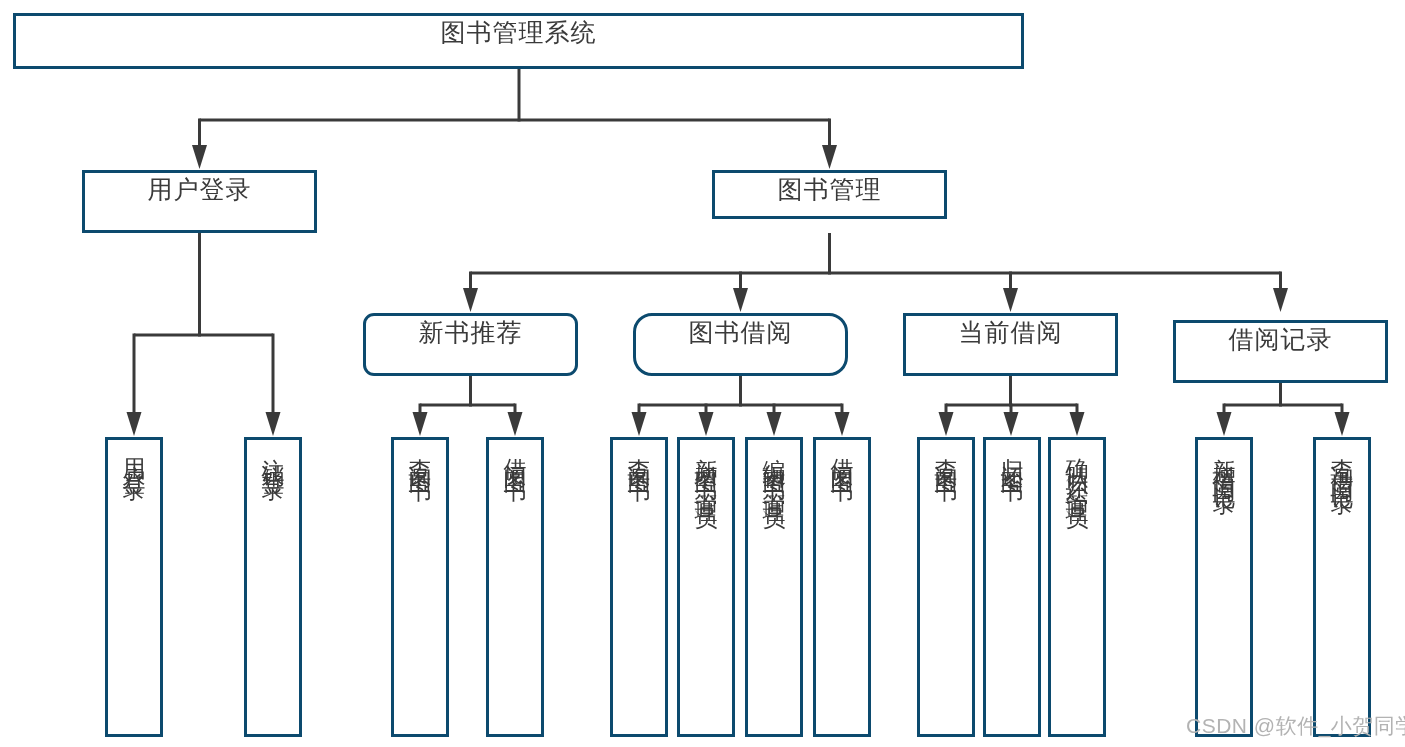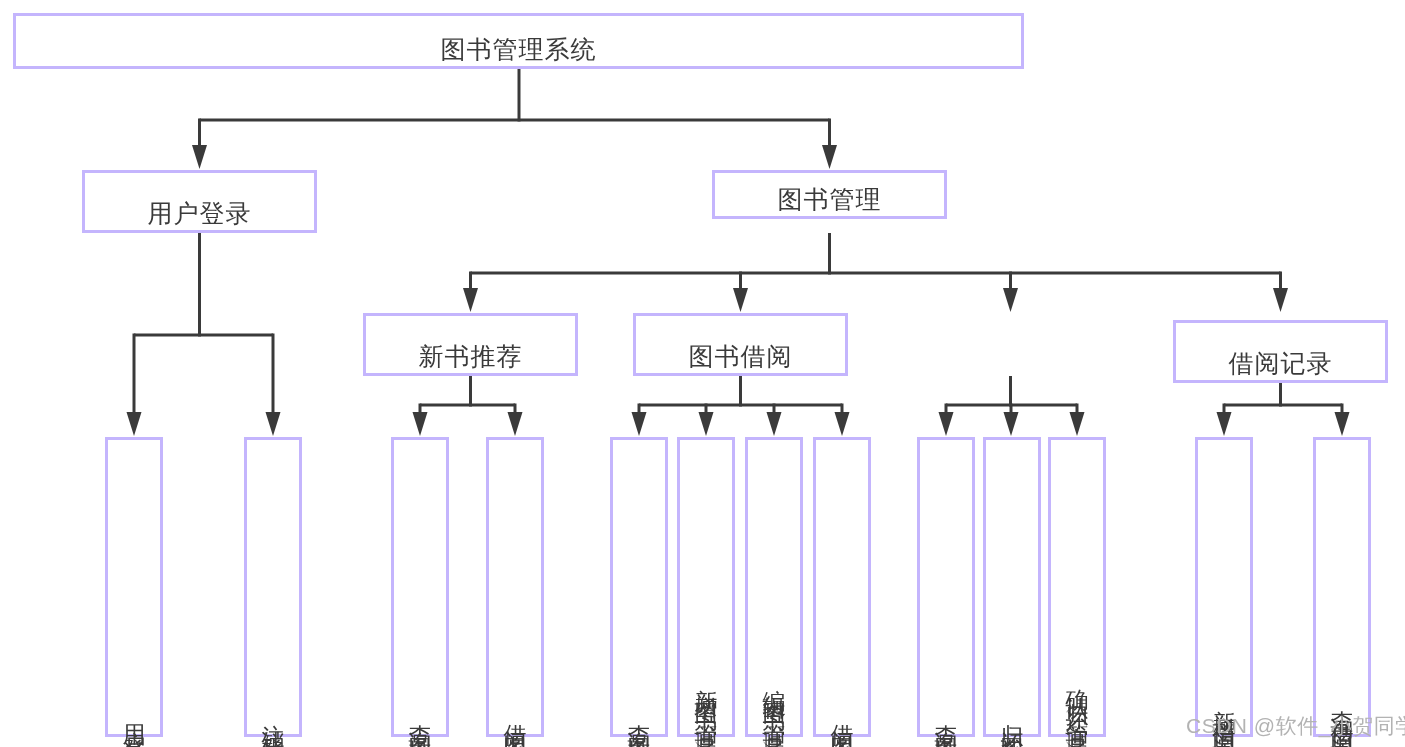--- a/index.html
+++ b/index.html
@@ -13,24 +13,24 @@
   }
   svg.connectors {
     position: absolute;
     left: 0; top: 0;
     width: 1405px; height: 747px;
     z-index: 1;
   }
   .node {
     position: absolute;
     background: #ffffff;
-    border: 3px solid #c4b5fd;
+    border: 3px solid #0c4a6e;
     box-sizing: border-box;
     display: flex;
-    align-items: flex-end;
+    align-items: flex-start;
     justify-content: center;
     z-index: 2;
     color: #3a3a3a;
   }
   .node.h span {
     font-size: 25px;
     letter-spacing: 1px;
     white-space: nowrap;
   }
   .node.leaf span {
@@ -134,25 +134,28 @@
     <span>图书管理系统</span>
   </div>
 
   <div class="node h" style="left:82px; top:170px; width:235px; height:63px;">
     <span>用户登录</span>
   </div>
   <div class="node h" style="left:712px; top:170px; width:235px; height:49px;">
     <span>图书管理</span>
   </div>
 
-  <div class="node h" style="left:363px; top:313px; width:215px; height:63px;">
+  <div class="node h" style="left:363px; top:313px; width:215px; height:63px;border-radius:11px;">
     <span>新书推荐</span>
   </div>
-  <div class="node h" style="left:633px; top:313px; width:215px; height:63px;">
+  <div class="node h" style="left:633px; top:313px; width:215px; height:63px;border-radius:19px;">
     <span>图书借阅</span>
+  </div>
+  <div class="node h" style="left:903px; top:313px; width:215px; height:63px;">
+    <span>当前借阅</span>
   </div>
   <div class="node h" style="left:1173px; top:320px; width:215px; height:63px;">
     <span>借阅记录</span>
   </div>
 
   <div class="node leaf" style="left:105px; top:437px; width:58px; height:300px;">
     <span>用户登录</span>
   </div>
   <div class="node leaf" style="left:244px; top:437px; width:58px; height:300px;">
     <span>注销登录</span>

